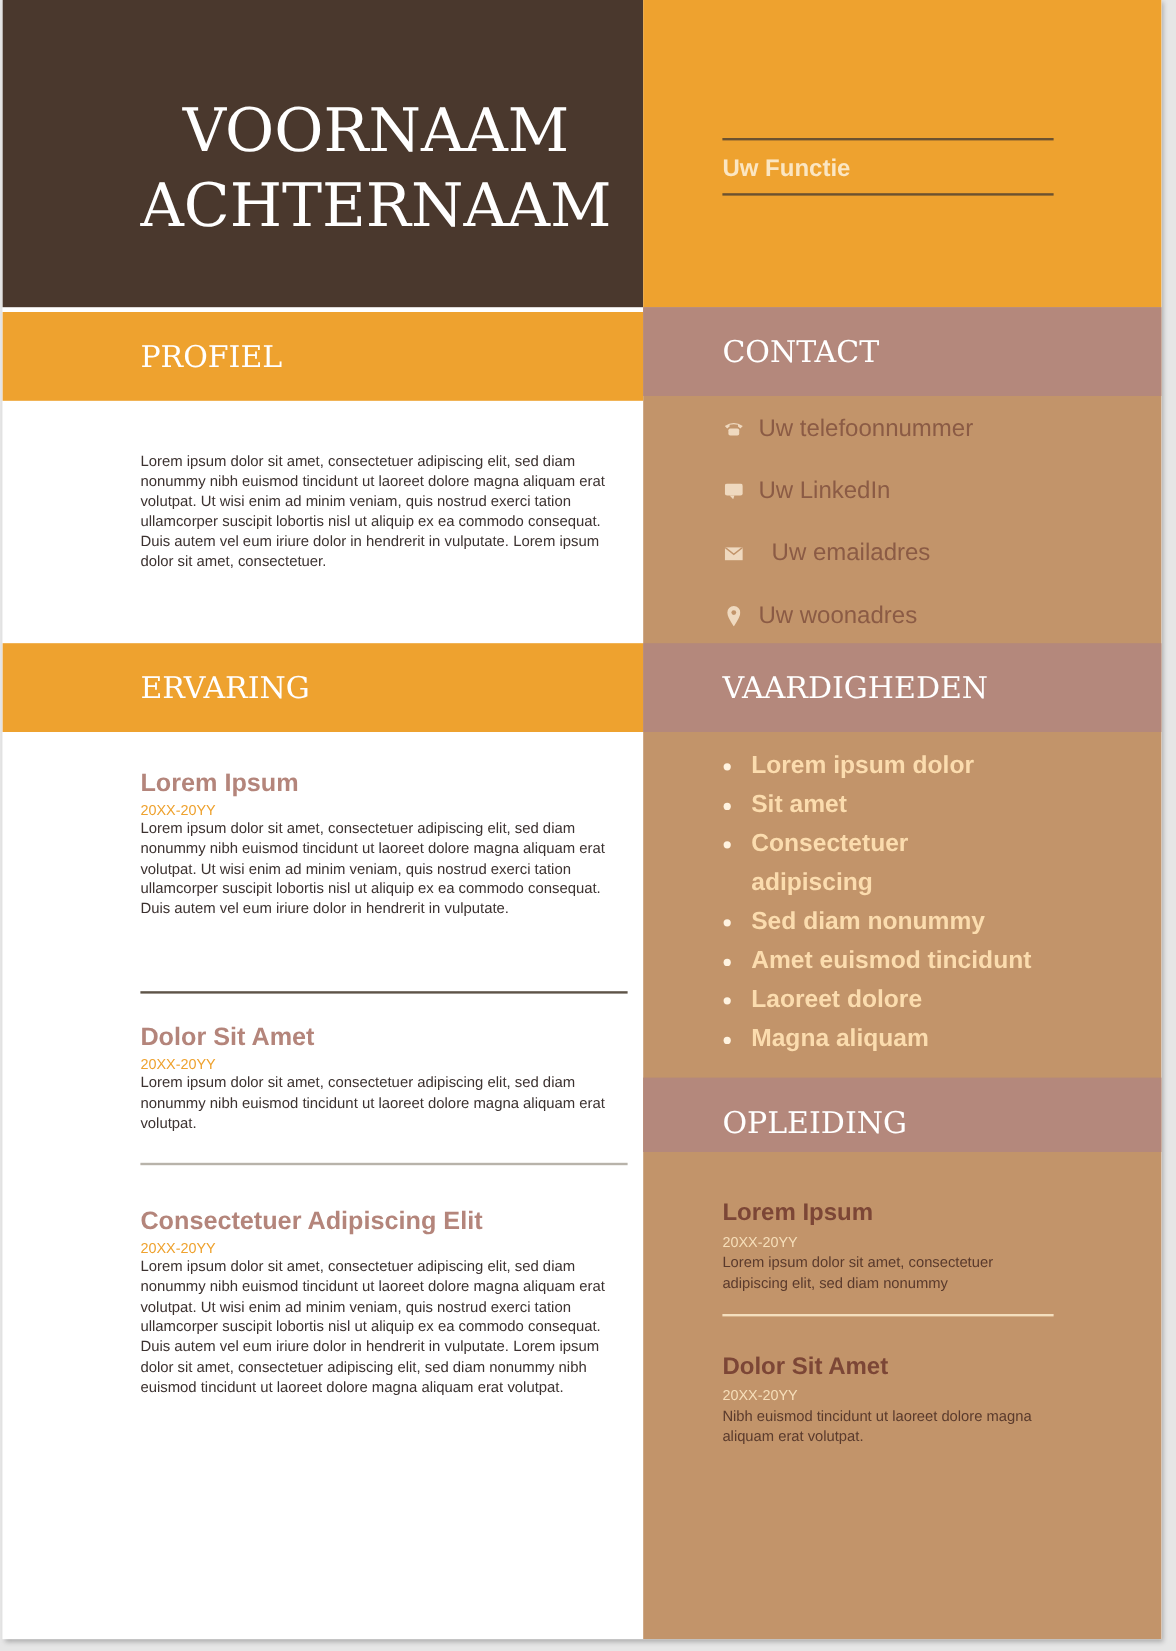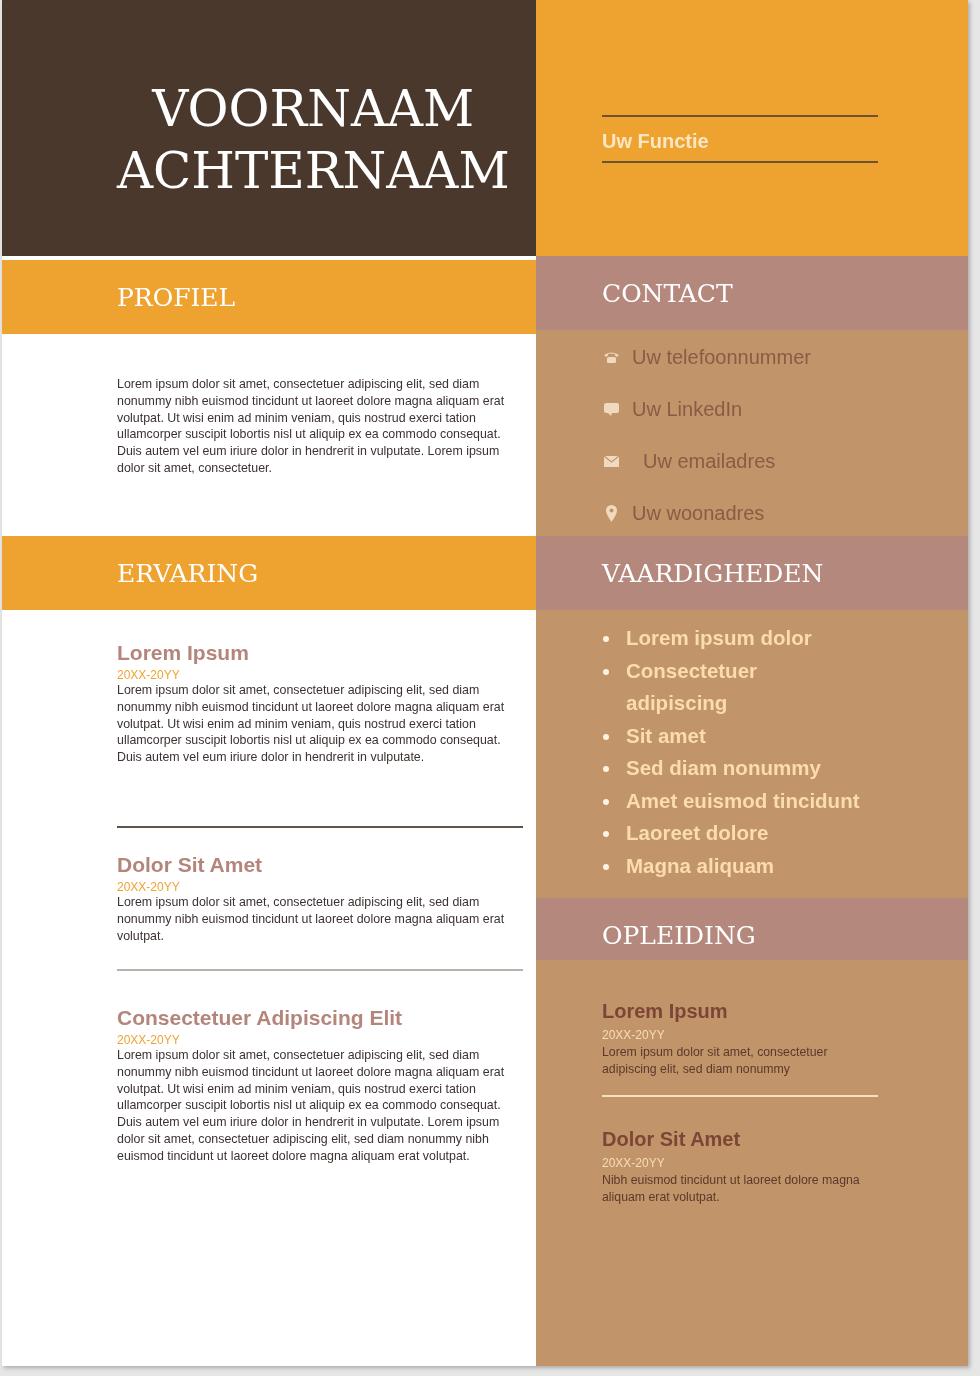--- a/index.html
+++ b/index.html
@@ -168,22 +168,22 @@
     <p class="job-title">Consectetuer Adipiscing Elit</p>
     <p class="job-date">20XX-20YY</p>
     <p class="body-text">Lorem ipsum dolor sit amet, consectetuer adipiscing elit, sed diam nonummy nibh euismod tincidunt ut laoreet dolore magna aliquam erat volutpat. Ut wisi enim ad minim veniam, quis nostrud exerci tation ullamcorper suscipit lobortis nisl ut aliquip ex ea commodo consequat. Duis autem vel eum iriure dolor in hendrerit in vulputate. Lorem ipsum dolor sit amet, consectetuer adipiscing elit, sed diam nonummy nibh euismod tincidunt ut laoreet dolore magna aliquam erat volutpat.</p>
   </div>
 
   <div class="block section-bar-right" style="top:536px;height:74px;">
     <h2 class="section-title serif" style="left:66px;">VAARDIGHEDEN</h2>
   </div>
   <ul class="skills" style="left:600px;">
     <li>Lorem ipsum dolor</li>
+    <li>Sit amet</li>
     <li style="width:190px;">Consectetuer adipiscing</li>
-    <li>Sit amet</li>
     <li>Sed diam nonummy</li>
     <li>Amet euismod tincidunt</li>
     <li>Laoreet dolore</li>
     <li>Magna aliquam</li>
   </ul>
 
   <div class="block section-bar-right" style="top:898px;height:62px;">
     <h2 class="section-title serif" style="left:66px;top:22px;">OPLEIDING</h2>
   </div>
 

